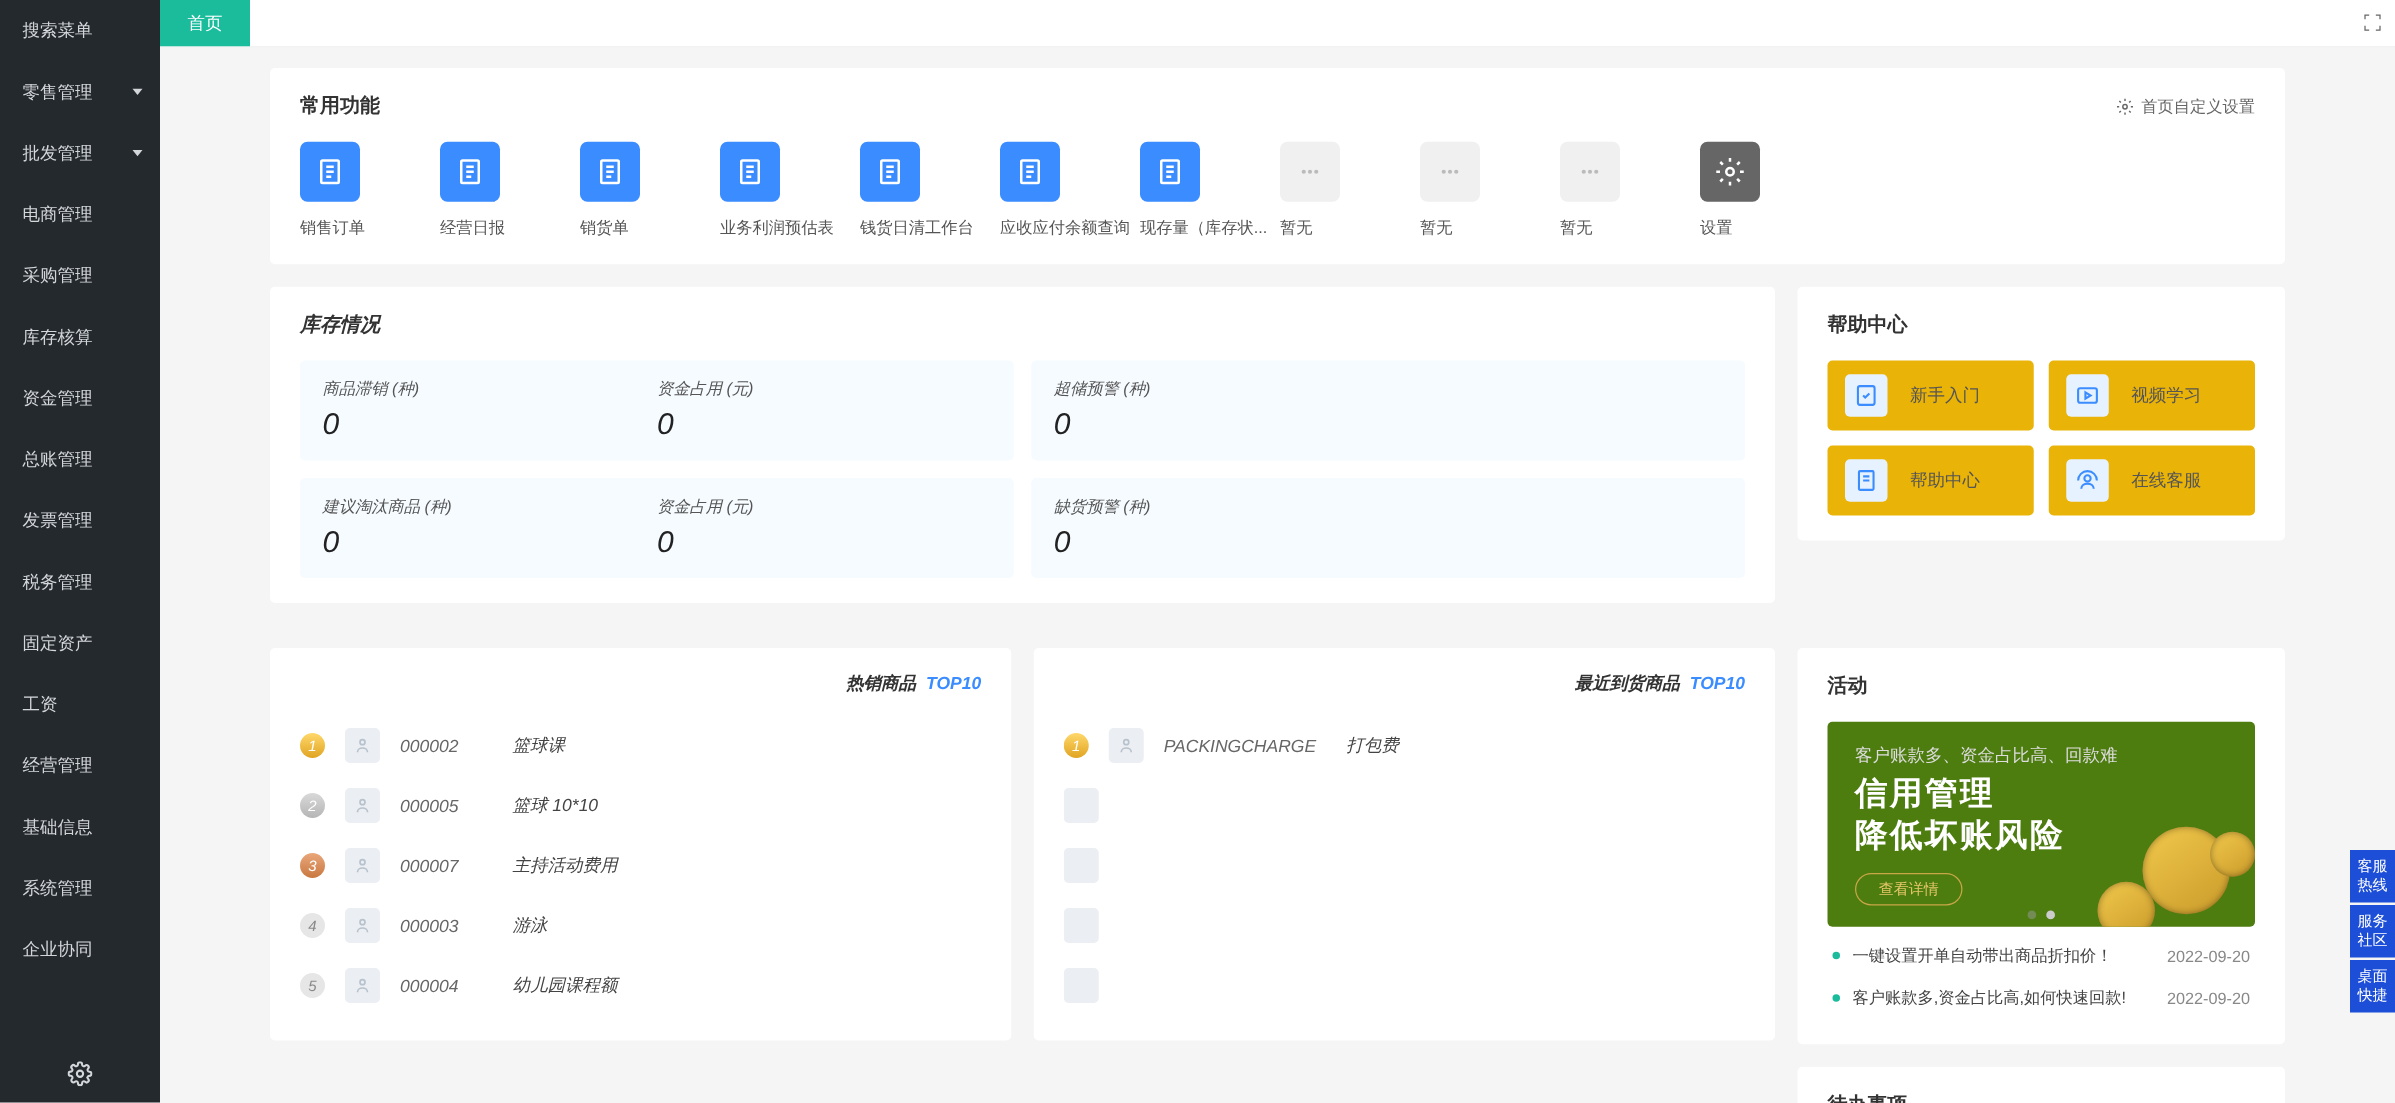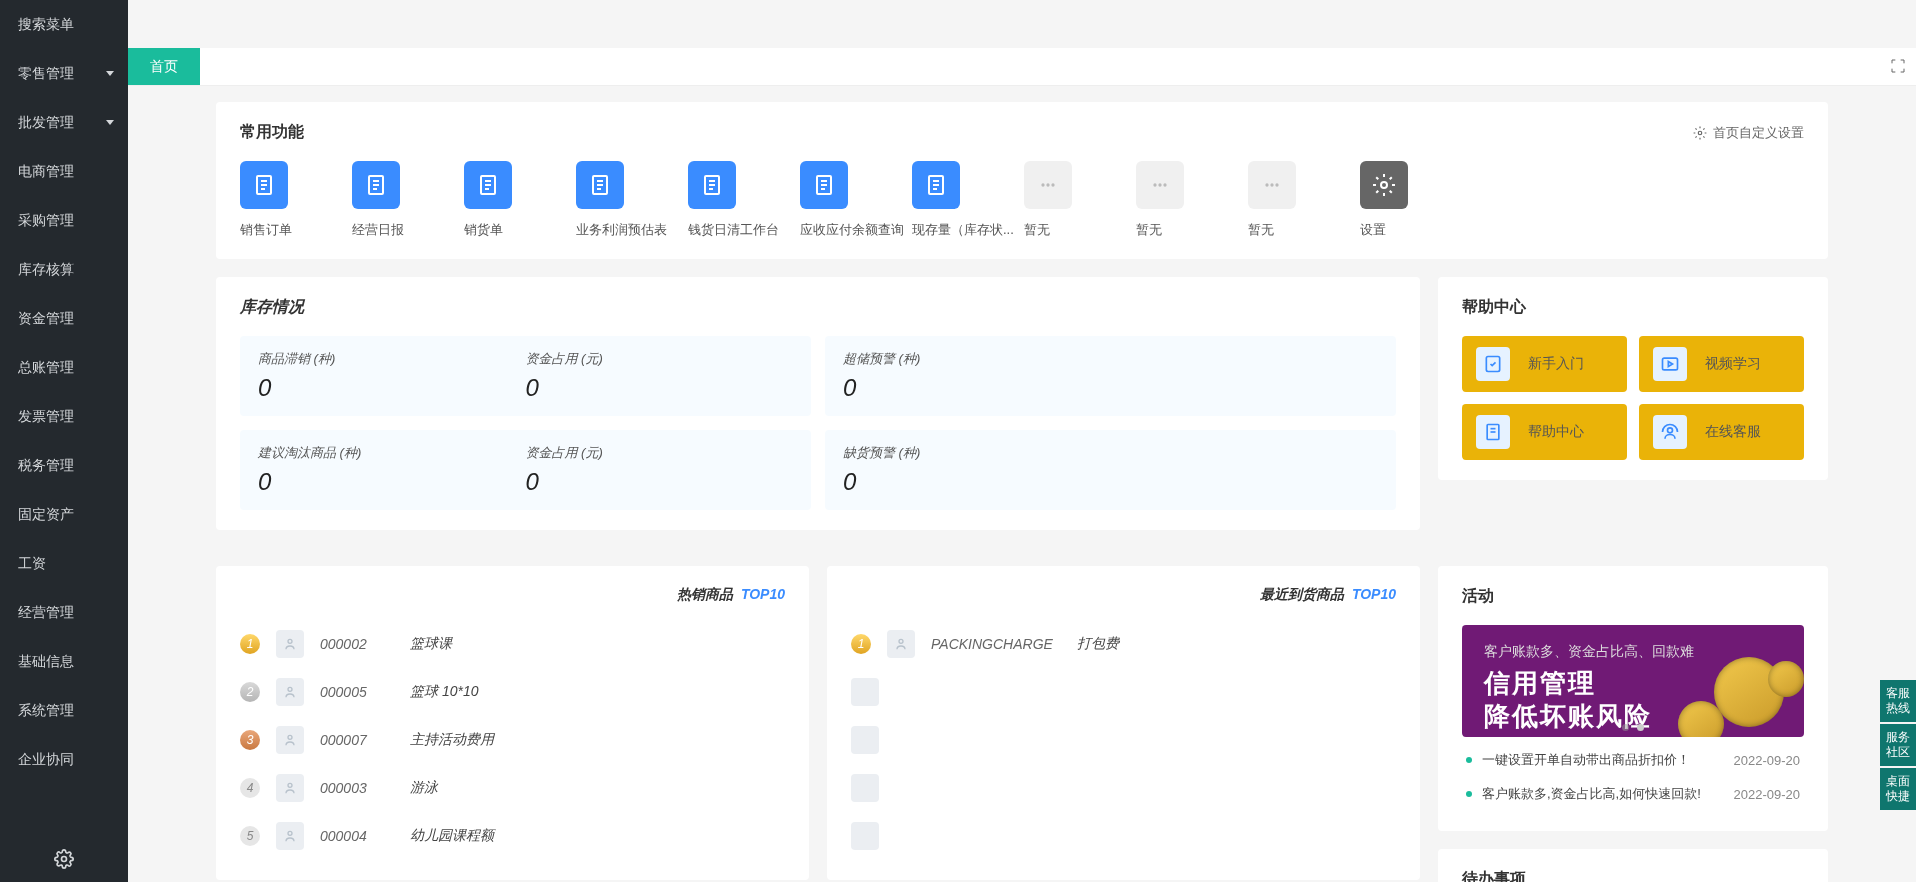--- a/index.html
+++ b/index.html
@@ -6,21 +6,21 @@
 body { font-family:"Microsoft YaHei","PingFang SC",sans-serif; font-size:14px; color:#333; background:#f5f5f5; overflow:hidden; }
 .root { display:flex; height:882px; width:1916px; }
 
 
 .sidebar { width:128px; background:#24292e; color:#d4d7da; display:flex; flex-direction:column; position:relative; }
 .side-item { height:49px; display:flex; align-items:center; padding-left:18px; font-size:14px; cursor:pointer; position:relative; }
 .side-item .caret { position:absolute; right:14px; width:0; height:0; border-left:4px solid transparent; border-right:4px solid transparent; border-top:5px solid #d4d7da; }
 .side-footer { position:absolute; bottom:0; left:0; width:100%; height:46px; display:flex; align-items:center; justify-content:center; color:#d4d7da; }
 
 
-.maincol { flex:1; display:flex; flex-direction:column; min-width:0; position:relative;margin-top:48px; }
+.maincol { flex:1; display:flex; flex-direction:column; min-width:0; position:relative; }
 .topbar { height:38px; background:#fff; display:flex; align-items:stretch; border-bottom:1px solid #eee; }
 .tab { display:flex; align-items:center; padding:0 22px; background:#1abc9c; color:#fff; font-size:14px; }
 .full-btn { position:absolute; right:6px; top:6px; width:24px; height:24px; display:flex; align-items:center; justify-content:center; color:#666; cursor:pointer; }
 
 .content { flex:1; overflow-y:auto; padding:16px 24px 16px 24px; width:1660px; margin:0 auto; }
 .card { background:#fff; border-radius:4px; margin-bottom:18px; padding:20px 24px; }
 .card-title { font-size:16px; font-weight:600; margin-bottom:18px; display:flex; align-items:center; justify-content:space-between; }
 .card-title .sub { font-weight:400; color:#666; font-size:13px; display:flex; align-items:center; gap:6px; cursor:pointer; }
 
 
@@ -41,21 +41,21 @@
 .stat-box.split { display:flex;align-items:center; }
 .stat-box.split > div { flex:1; }
 .stat-label { font-size:13px; color:#555; margin-bottom:6px; }
 .stat-val { font-size:24px; font-weight:400; color:#222; }
 
 .help-grid { display:grid; grid-template-columns:1fr 1fr; gap:12px; }
 .help-item { background:#eab308; border-radius:4px; height:56px; display:flex; align-items:center; gap:18px; padding:0 14px; cursor:pointer; }
 .help-icon { width:34px; height:34px; display:flex; align-items:center; justify-content:center; color:#3a8cff; background:#e6f2ff; border-radius:4px; }
 .help-label { color:#555; font-size:14px; }
 
-.banner { height:112px; border-radius:4px; background:#701a75; position:relative; overflow:hidden; color:#fff; padding:18px 22px; }
+.banner { height:164px; border-radius:4px; background:#4d7c0f; position:relative; overflow:hidden; color:#fff; padding:18px 22px;font-family:Liberation Serif, serif; }
 .banner .l1 { font-size:14px; color:#ddd; margin-bottom:6px; }
 .banner .l2 { font-size:26px; font-weight:700; letter-spacing:2px; line-height:1.25; }
 .banner .btn { margin-top:14px; display:inline-flex; align-items:center; height:26px; padding:0 18px; border:1px solid #c9a648; border-radius:13px; color:#e6c76a; font-size:12px; }
 .banner .coins { position:absolute; right:-10px; bottom:-20px; width:170px; height:120px; }
 .coin { position:absolute; border-radius:50%; background:linear-gradient(145deg,#f2c94c,#c99a2a); box-shadow:inset 0 0 6px rgba(0,0,0,.4); }
 .dots { display:flex; gap:8px; justify-content:center; padding-top:8px; }
 .dot { width:7px; height:7px; border-radius:50%; background:#999; opacity:.5; }
 .dot.active { opacity:1; background:#ccc; }
 .act-list { margin-top:6px; }
 .act-item { display:flex; align-items:center; justify-content:space-between; padding:8px 4px; font-size:13px; color:#444; }
@@ -73,21 +73,21 @@
 .rank.medal1 { background:linear-gradient(#ffd86b,#e0a422); color:#fff; }
 .rank.medal2 { background:linear-gradient(#d9d9d9,#b5b5b5); color:#fff; }
 .rank.medal3 { background:linear-gradient(#e9a77b,#c97840); color:#fff; }
 .pimg { width:28px; height:28px; border-radius:4px; background:#ebeef2; display:flex; align-items:center; justify-content:center; color:#b8c2cc; }
 .pempty { width:28px; height:28px; border-radius:4px; background:#ebeef2; }
 .code { color:#666; width:74px; }
 .pname { flex:1; }
 
 
 .float-tabs { position:fixed; right:0; top:680px; display:flex; flex-direction:column; }
-.float-tab { width:36px; background:#0f766e; color:#fff; font-size:12px; padding:6px 4px; text-align:center; margin-bottom:2px; cursor:pointer; line-height:1.25; }
+.float-tab { width:36px; background:#1d4ed8; color:#fff; font-size:12px; padding:6px 4px; text-align:center; margin-bottom:2px; cursor:pointer; line-height:1.25; }
 
 
 .content::-webkit-scrollbar, .list-scroll::-webkit-scrollbar { width:10px; }
 .content::-webkit-scrollbar-thumb, .list-scroll::-webkit-scrollbar-thumb { background:#c9cdd4; border-radius:5px; }
 .list-scroll { max-height:250px; overflow-y:auto; padding-right:6px; }
 
 svg { display:block; }
 </style>
 </head>
 <body>

